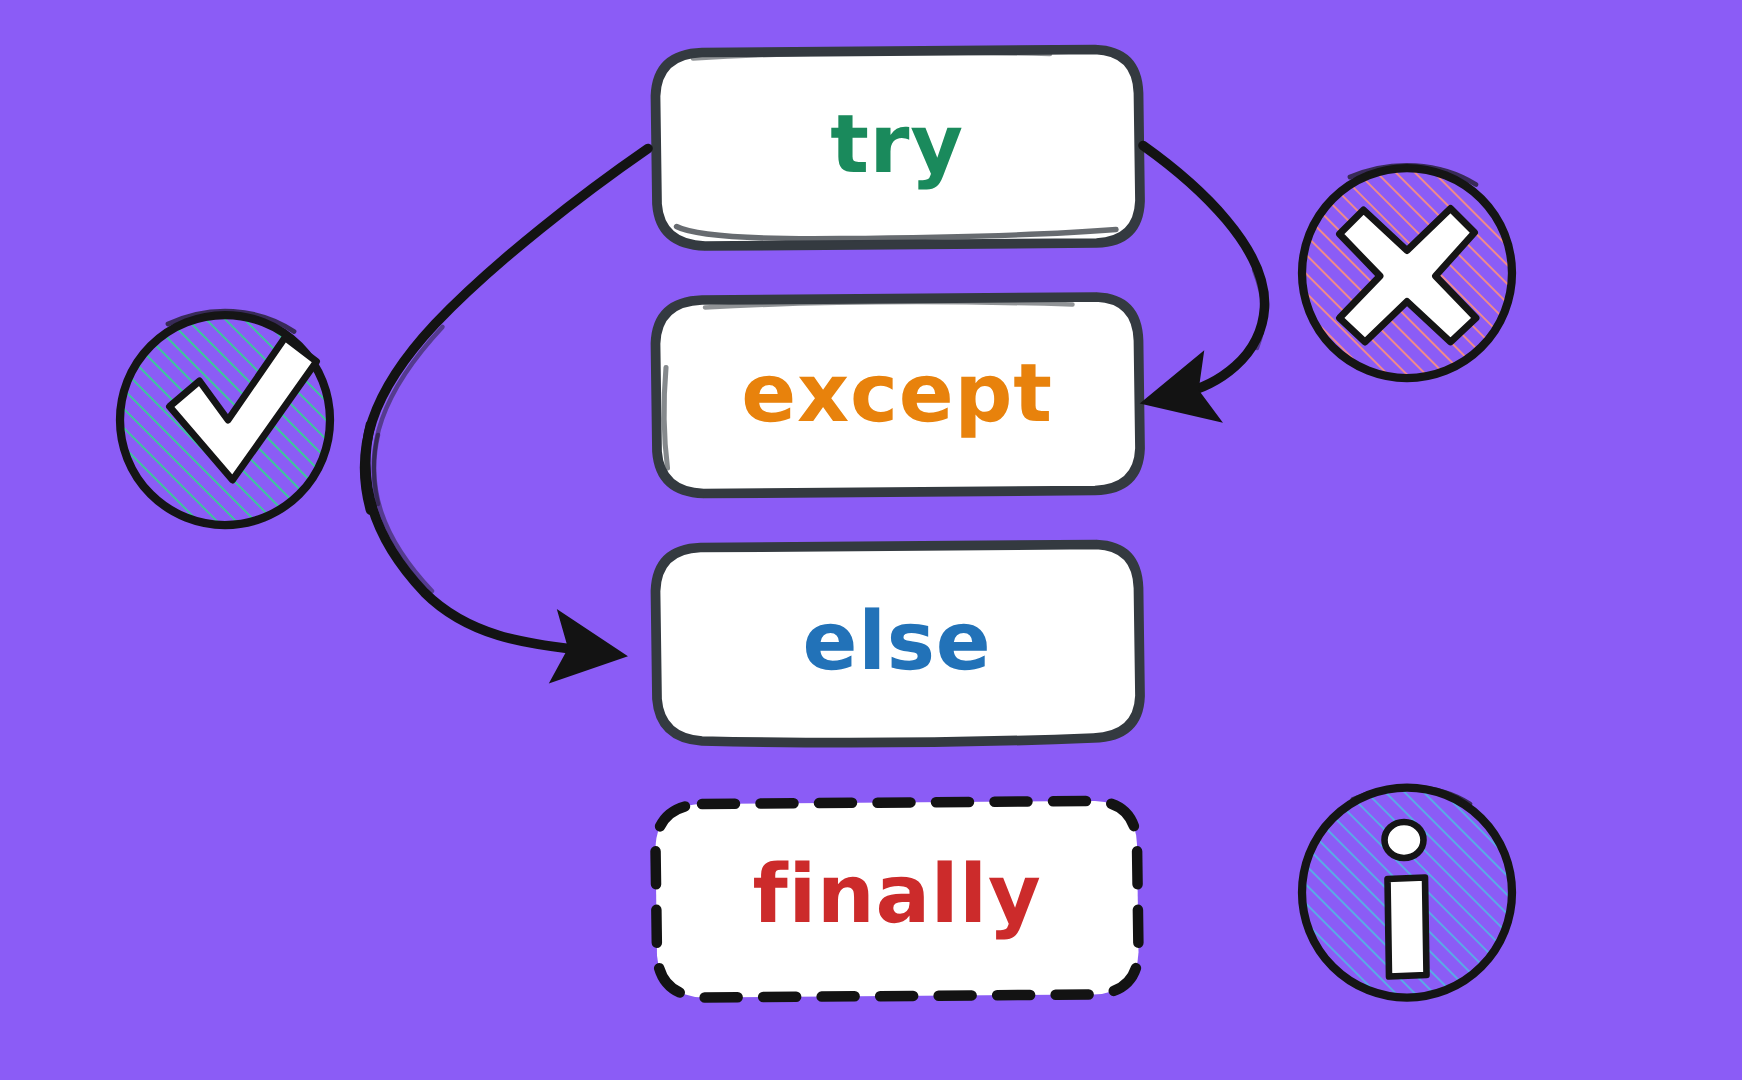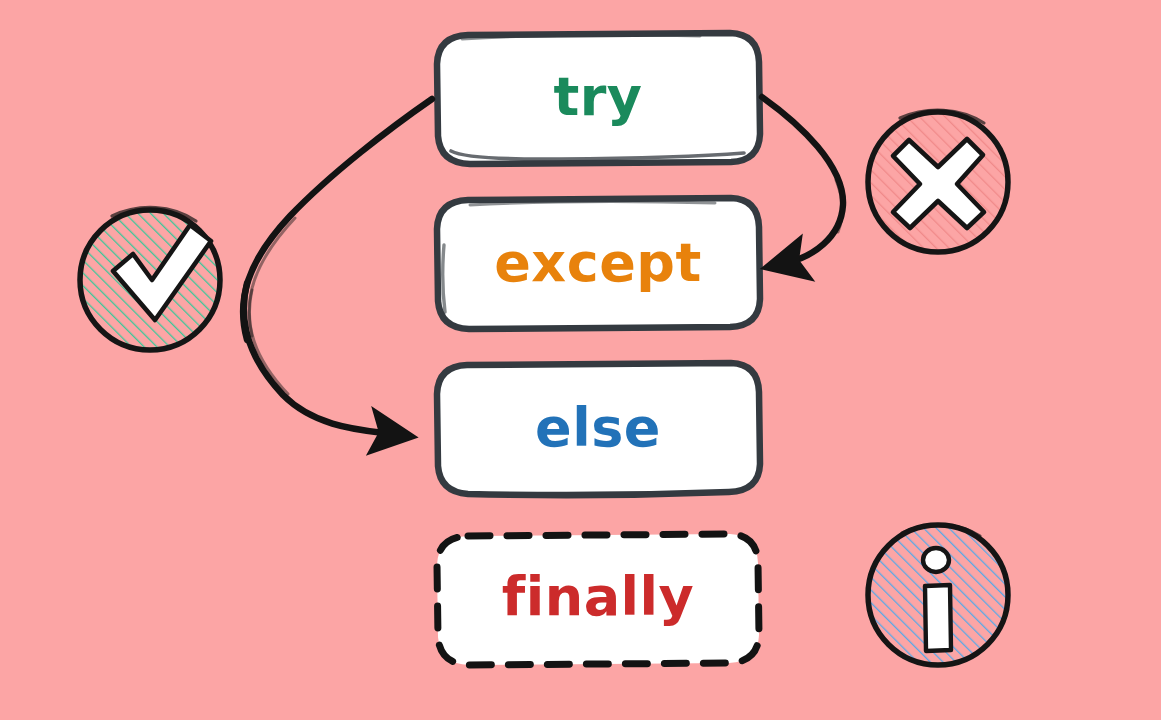--- a/index.html
+++ b/index.html
@@ -8,21 +8,21 @@
     padding: 0;
     background: #ffffff;
   }
   body {
     font-family: "DejaVu Sans", sans-serif;
   }
   #canvas {
     position: relative;
     width: 1161px;
     height: 720px;
-    background: #fca5a5;
+    background: #8b5cf6;
     overflow: hidden;
   }
   #canvas svg.layer {
     position: absolute;
     left: 0;
     top: 0;
     width: 1161px;
     height: 720px;
   }
   .node-label {

